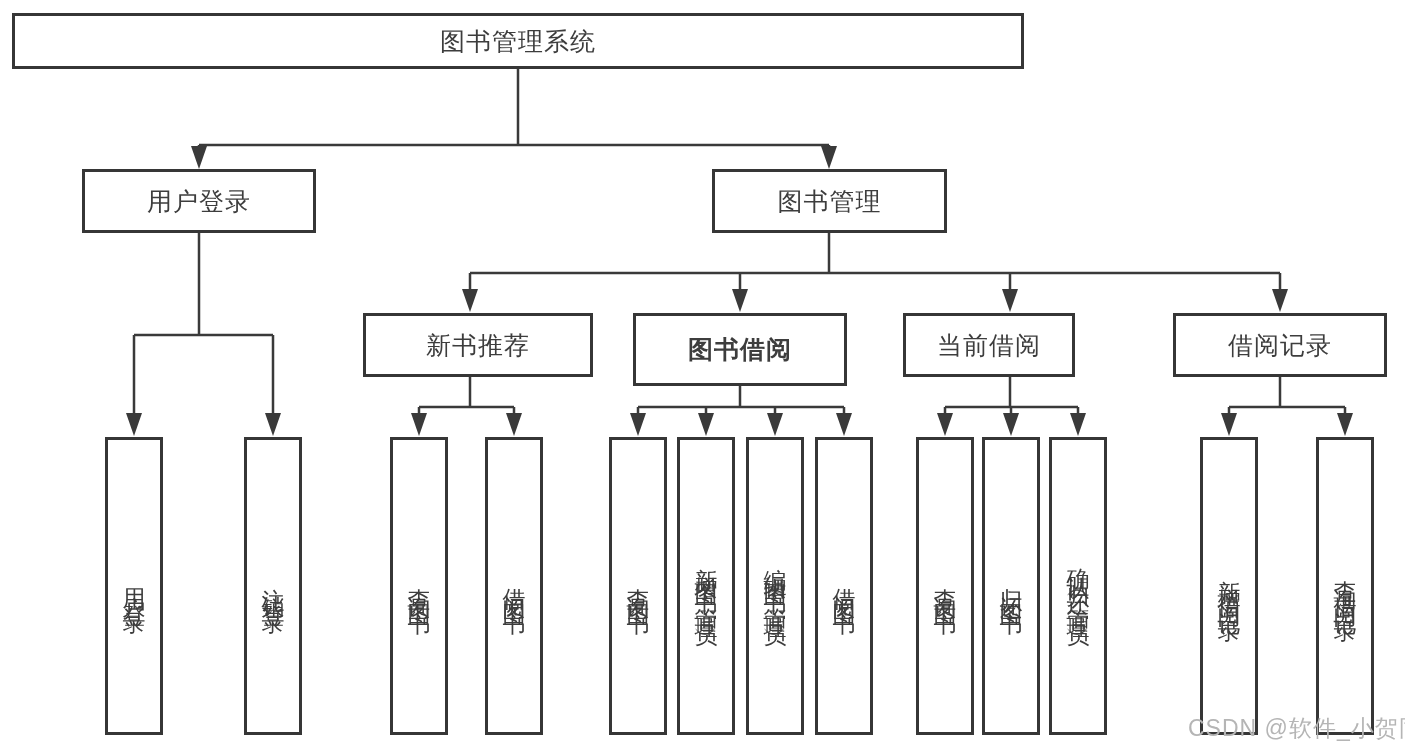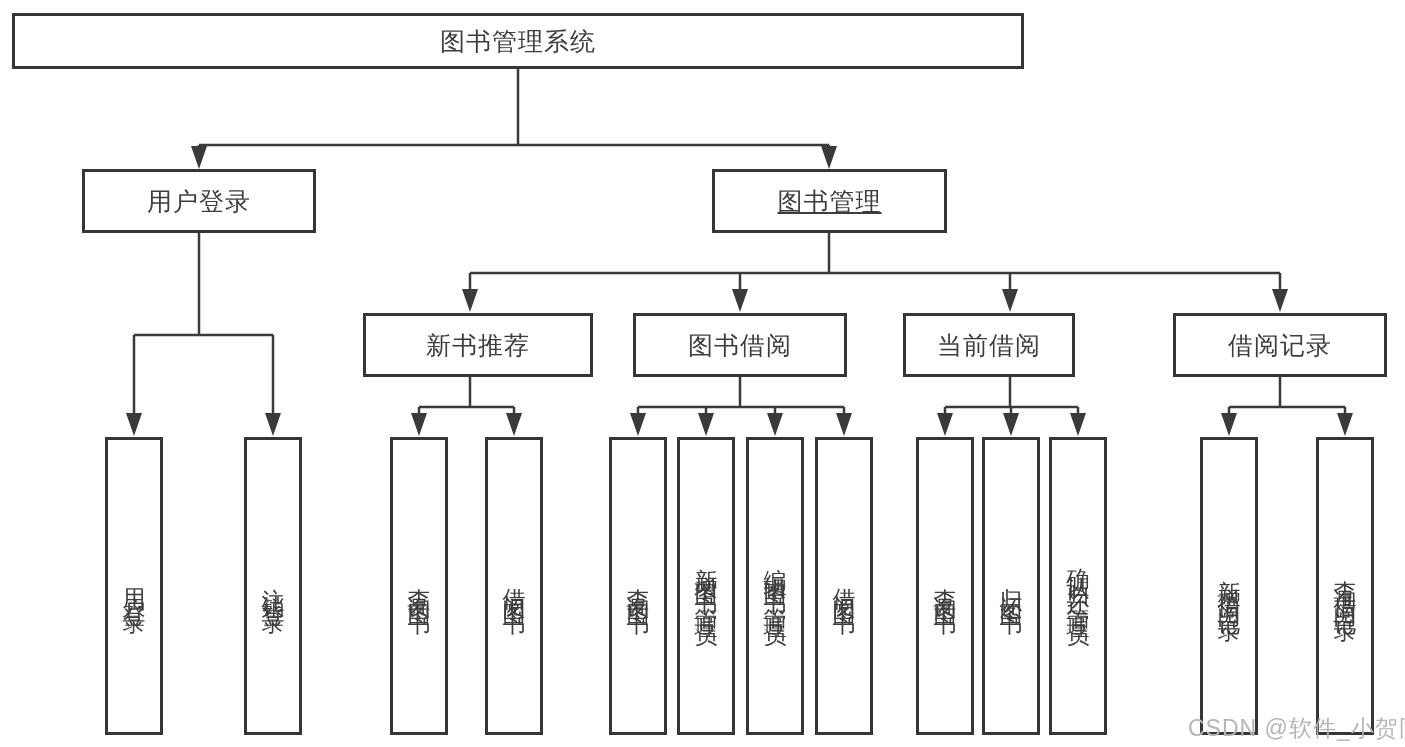--- a/index.html
+++ b/index.html
@@ -62,28 +62,28 @@
     <polygon points="1337,413 1353,413 1345,436"></polygon>
   </svg>
 
   <div class="hbox" style="left:12px;top:13px;width:1012px;height:56px;">
     <span>图书管理系统</span>
   </div>
 
   <div class="hbox" style="left:82px;top:169px;width:234px;height:64px;">
     <span>用户登录</span>
   </div>
-  <div class="hbox" style="left:712px;top:169px;width:235px;height:64px;text-decoration:underline;">
+  <div class="hbox" style="left:712px;top:169px;width:235px;height:64px;">
     <span>图书管理</span>
   </div>
 
   <div class="hbox" style="left:363px;top:313px;width:230px;height:64px;">
     <span>新书推荐</span>
   </div>
-  <div class="hbox" style="left:633px;top:313px;width:214px;height:64px;">
+  <div class="hbox" style="left:633px;top:313px;width:214px;height:73px;font-weight:bold;">
     <span>图书借阅</span>
   </div>
   <div class="hbox" style="left:903px;top:313px;width:172px;height:64px;">
     <span>当前借阅</span>
   </div>
   <div class="hbox" style="left:1173px;top:313px;width:214px;height:64px;">
     <span>借阅记录</span>
   </div>
 
   <div class="vbox" style="left:105px;">

